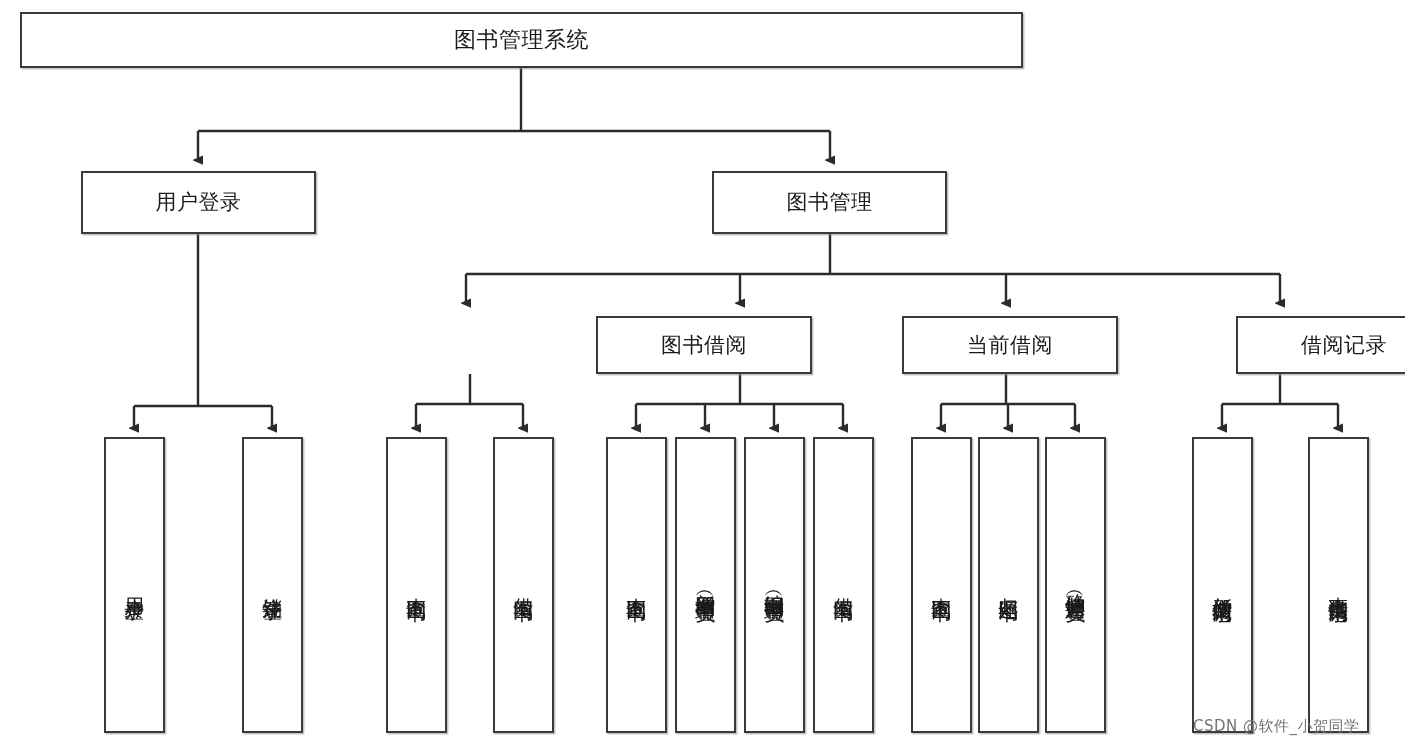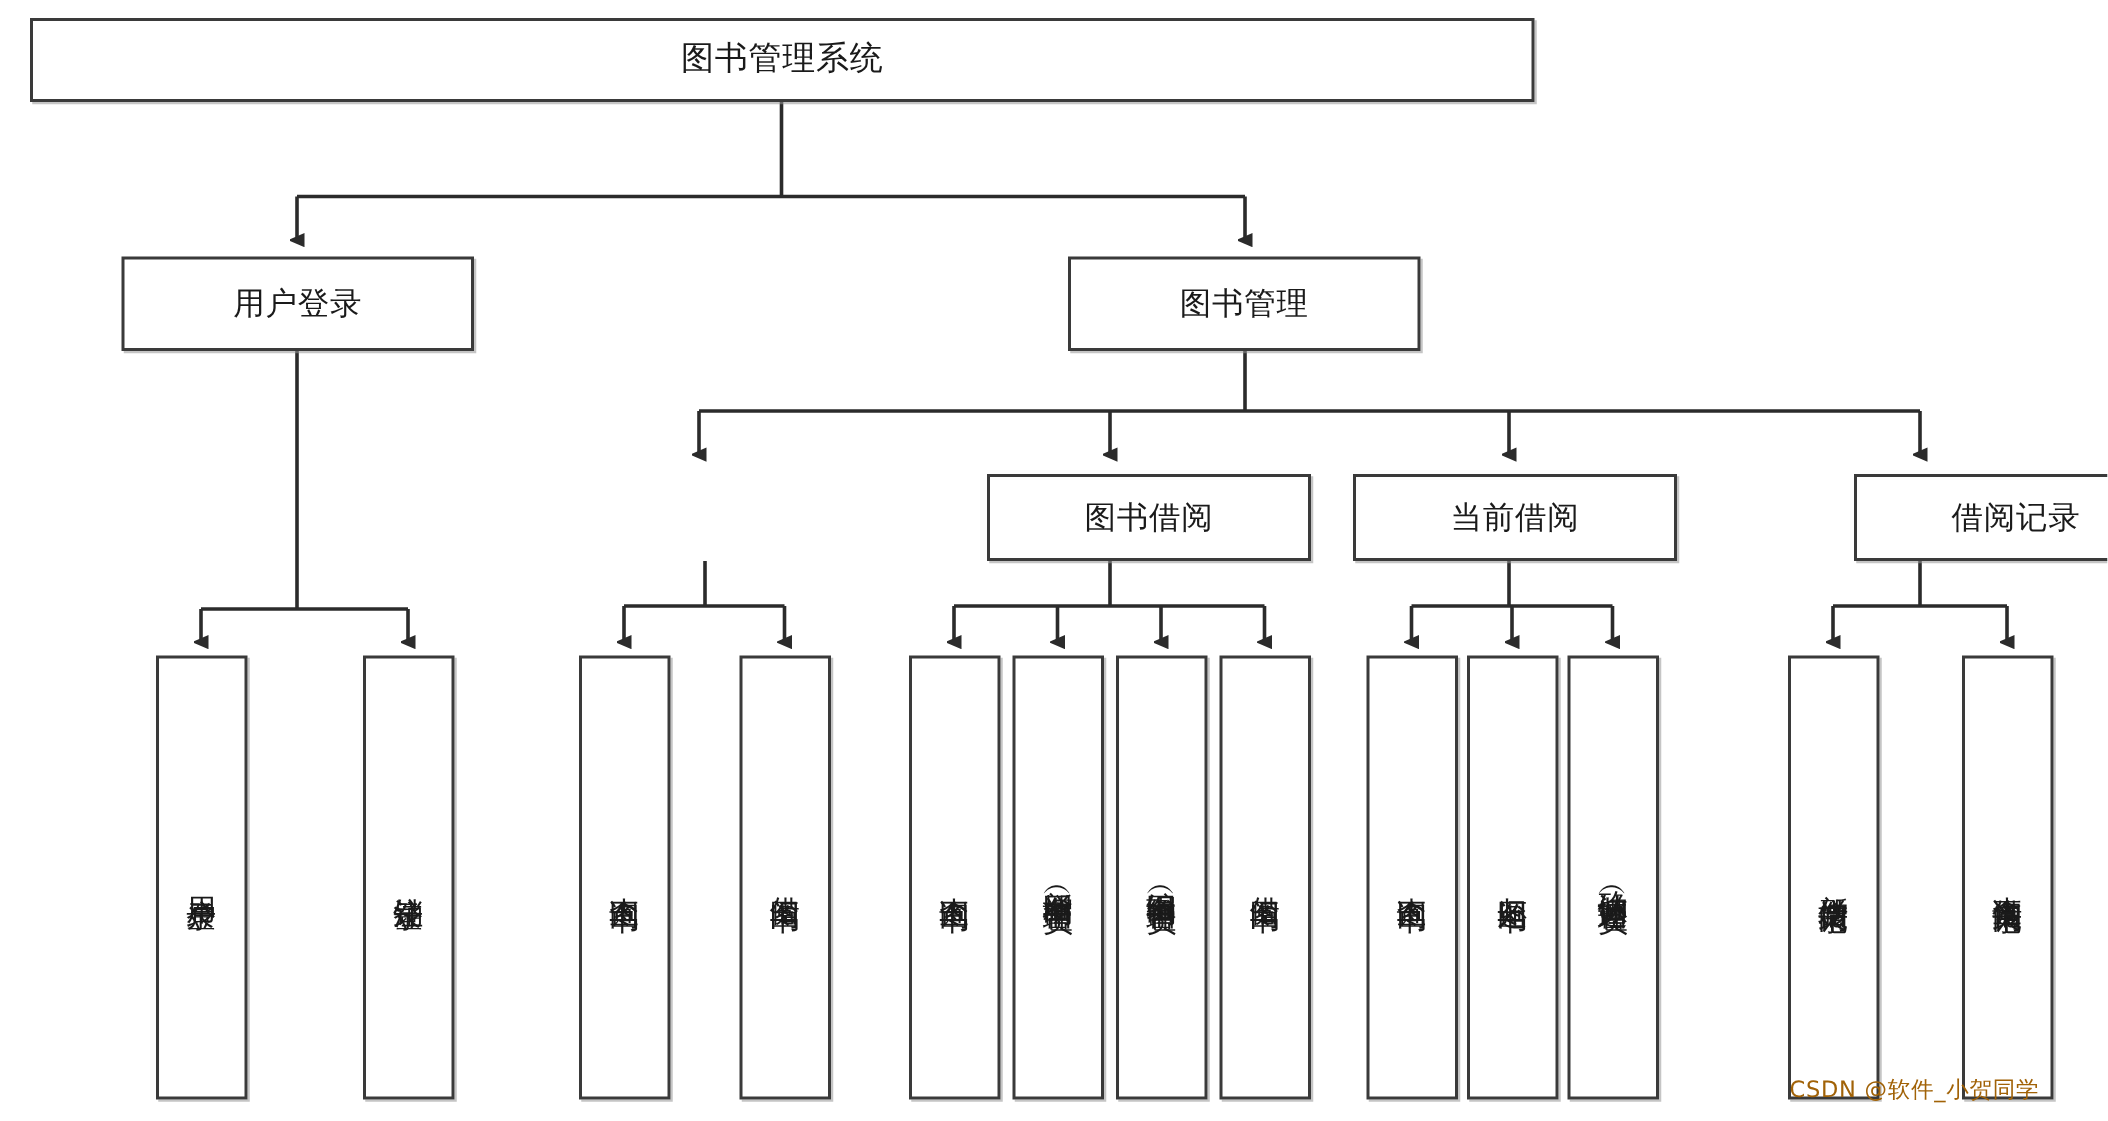--- a/index.html
+++ b/index.html
@@ -55,21 +55,21 @@
     writing-mode: vertical-rl;
     text-orientation: upright;
     font-size: 20px;
     line-height: 1.12;
     letter-spacing: 1.5px;
     white-space: normal;
     max-height: 100%;
   }
   .watermark {
     position: absolute;
-    color: #a16207;
+    color: #737373;
     font-size: 15px;
     letter-spacing: 0.5px;
     white-space: nowrap;
     pointer-events: none;
   }
 </style>
 </head>
 <body>
 
 <div id="diagram-root">
@@ -128,21 +128,21 @@
     <span class="node-label">图书管理系统</span>
   </div>
 
   <div class="node-box level-2" style="left:81px; top:171px; width:235px; height:63px;">
     <span class="node-label">用户登录</span>
   </div>
   <div class="node-box level-2" style="left:712px; top:171px; width:235px; height:63px;align-items:center;">
     <span class="node-label">图书管理</span>
   </div>
 
-  <div class="node-box level-3" style="left:658px; top:316px; width:216px; height:58px;">
+  <div class="node-box level-3" style="left:596px; top:316px; width:216px; height:58px;">
     <span class="node-label">图书借阅</span>
   </div>
   <div class="node-box level-3" style="left:902px; top:316px; width:216px; height:58px;">
     <span class="node-label">当前借阅</span>
   </div>
   <div class="node-box level-3" style="left:1236px; top:316px; width:216px; height:58px;">
     <span class="node-label">借阅记录</span>
   </div>
 
   <div class="node-box leaf" style="left:104px; top:437px; width:61px; height:296px;">

